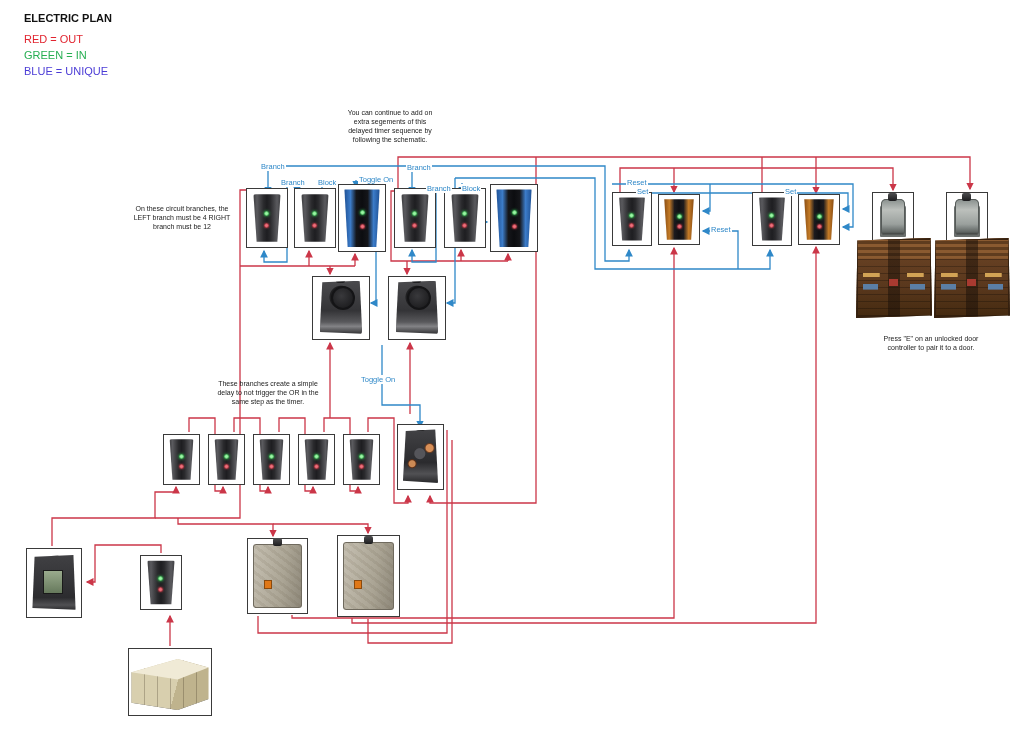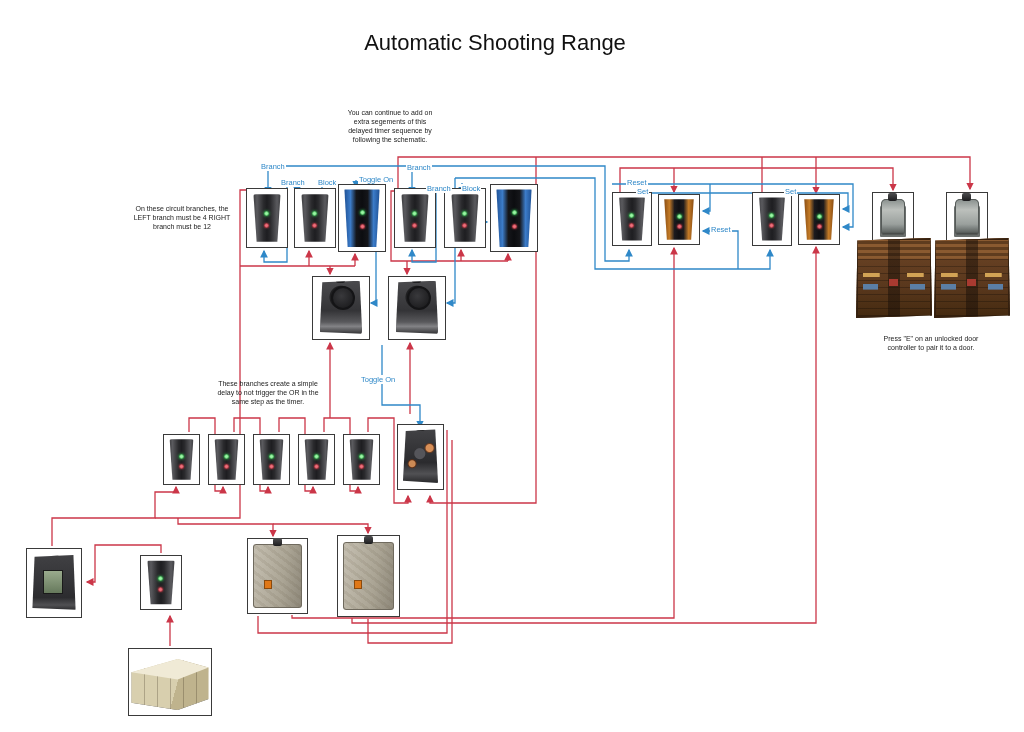--- a/index.html
+++ b/index.html
@@ -92,21 +92,26 @@
     clip-path:polygon(0 34%,60% 12%,100% 26%,100% 78%,60% 96%,0 84%);}
   .dev-generator::before{content:"";position:absolute;inset:0;background:#f0ead6;
     clip-path:polygon(0 34%,60% 12%,100% 26%,60% 46%);}
   .dev-generator::after{content:"";position:absolute;inset:0;background:#2e2a22;
     clip-path:polygon(0 84%,60% 96%,100% 78%,100% 84%,60% 102%,0 90%);}
 </style>
 </head>
 <body>
 
 <div id="stage">
-  <div class="hdr-title">Automatic Shooting Range</div>
+  <div class="legend">
+    <div class="lg-title">ELECTRIC PLAN</div>
+    <div class="lg-item" style="color: rgb(225, 36, 47);">RED = OUT</div>
+    <div class="lg-item" style="color: rgb(39, 174, 82);">GREEN = IN</div>
+    <div class="lg-item" style="color: rgb(75, 60, 214);">BLUE = UNIQUE</div>
+  </div>
   <svg id="wires" width="1024" height="732" viewBox="0 0 1024 732" xmlns="http://www.w3.org/2000/svg">
     <defs>
       <marker id="arr-r" markerWidth="7" markerHeight="7" refX="5" refY="3" orient="auto">
         <path d="M0,0 L6,3 L0,6 Z" fill="#cb3648"></path>
       </marker>
       <marker id="arr-b" markerWidth="7" markerHeight="7" refX="5" refY="3" orient="auto">
         <path d="M0,0 L6,3 L0,6 Z" fill="#2f88c8"></path>
       </marker>
     </defs>
     <g id="wire-group">

